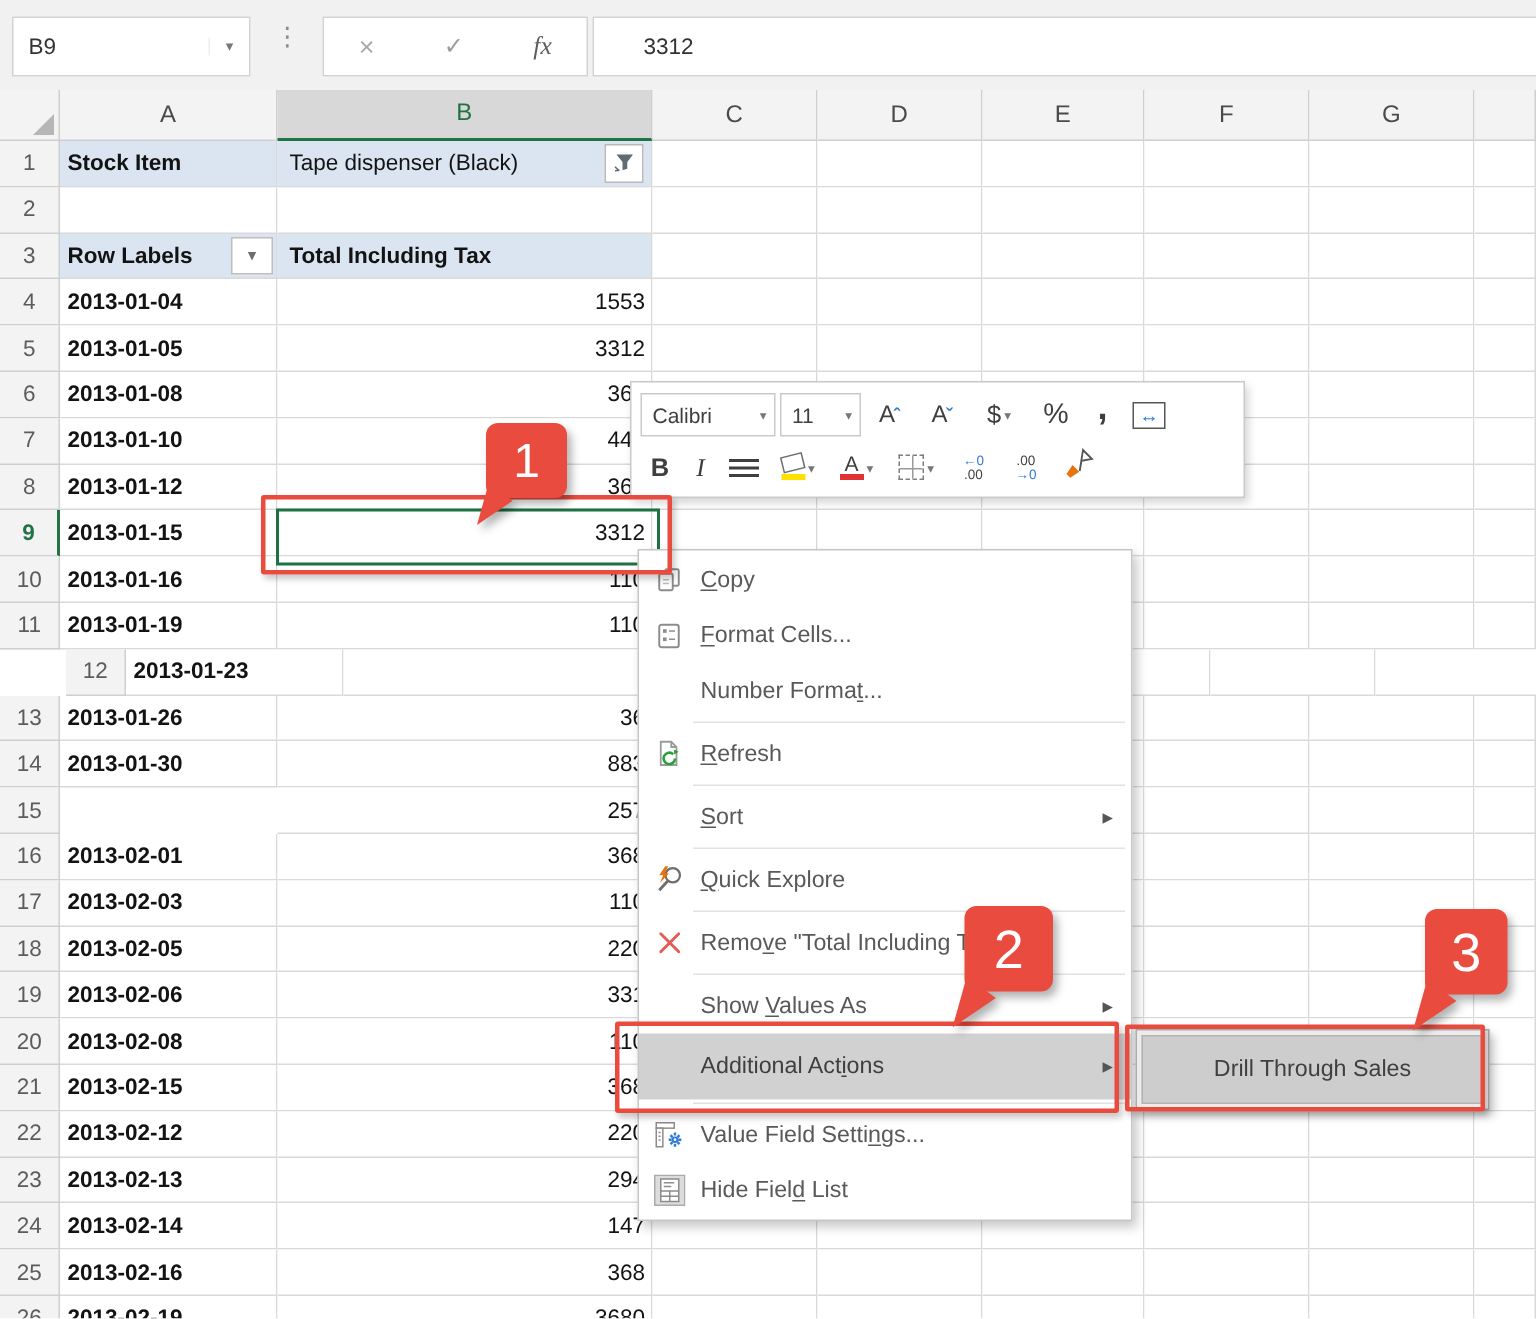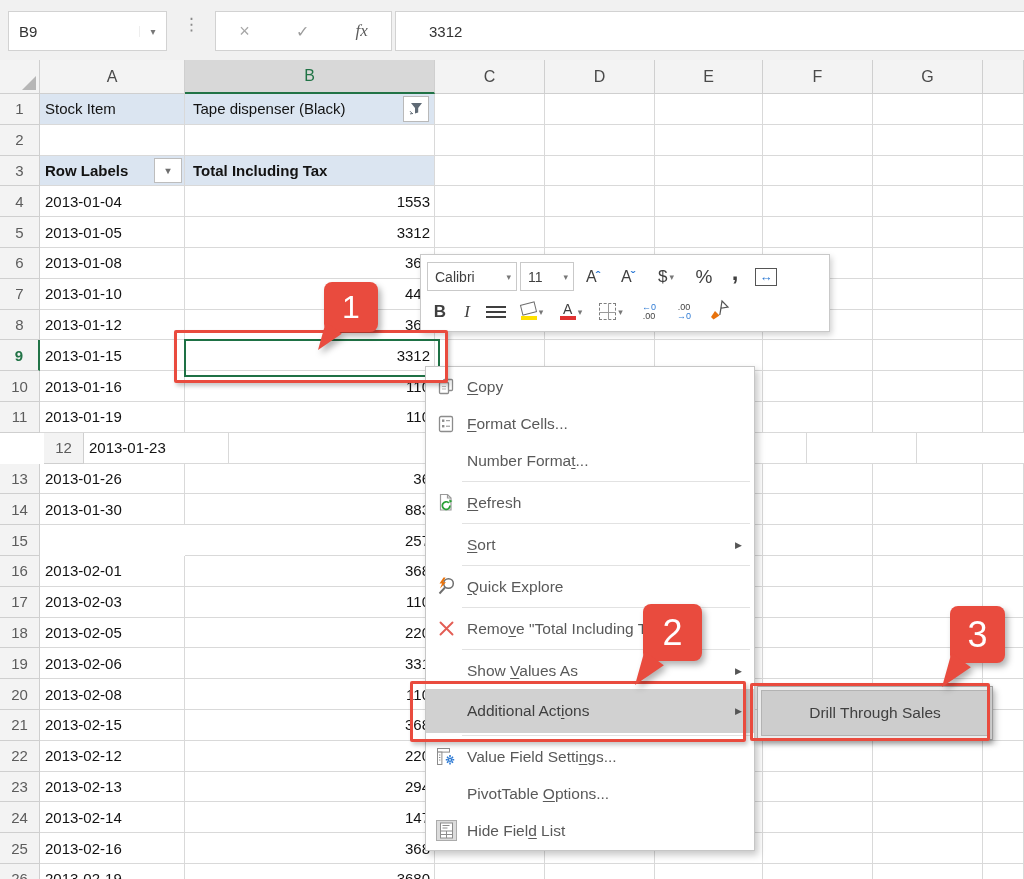--- a/index.html
+++ b/index.html
@@ -31,21 +31,21 @@
   .corner .tri{position:absolute;right:3px;bottom:3px;width:0;height:0;border-left:14px solid transparent;border-bottom:14px solid #b6b6b6;}
 
   
   .rows{position:absolute;left:0;top:0;z-index:0;}
   .row{position:absolute;left:0;display:flex;}
   .rh{box-sizing:border-box;width:40px;background:#f3f3f3;border-right:1px solid #cfcfcf;border-bottom:1px solid #cfcfcf;
       display:flex;align-items:center;justify-content:center;font-size:15px;color:#5c5c5c;}
   .rh.sel{color:#217346;border-right:2px solid #217346;font-weight:bold;}
   .cell{box-sizing:border-box;border-right:1px solid #d9d9d9;border-bottom:1px solid #d9d9d9;background:#fff;
         display:flex;align-items:center;font-size:15px;color:#131313;overflow:hidden;white-space:nowrap;}
-  .cell.a{padding-left:5px;}
+  .cell.a{padding-left:5px;font-weight:bold;}
   .cell.b{justify-content:flex-end;padding-right:4px;}
   .cell.blue{background:#dbe5f1;}
   .cell.bold{font-weight:bold;}
   .cell.b.left{justify-content:flex-start;padding-left:8px;}
   .filter-btn{width:24px;height:24px;background:#fff;border:1px solid #b9b9b9;margin-left:4px;margin-right:1px;
               display:flex;align-items:center;justify-content:center;flex:none;}
   .dd-btn{width:26px;height:23px;background:#fff;border:1px solid #bdbdbd;margin-left:auto;margin-right:2px;
           display:flex;align-items:center;justify-content:center;color:#6e6e6e;font-size:10px;flex:none;}
 
   
@@ -720,24 +720,20 @@
             <g stroke="#2f7bd4" stroke-width="1.6">
               <path d="M14 8v2M14 15.5v2M9.8 12.8h2M16.2 12.8h2M11 9.8l1.4 1.4M15.6 14.4l1.4 1.4M17 9.8l-1.4 1.4M12.4 14.4L11 15.8"></path>
             </g>
             <circle cx="14" cy="12.8" r="2.2" fill="#2f7bd4"></circle>
             <circle cx="14" cy="12.8" r=".9" fill="#fff"></circle>
           </svg>
         </span>
         <span class="lbl">Value Field Setti<u>n</u>gs...</span>
       </div>
       <div class="mitem">
-        <span class="mi"></span>
-        <span class="lbl">PivotTable <u>O</u>ptions...</span>
-      </div>
-      <div class="mitem">
         <span class="mi">
           <svg width="21" height="21" viewBox="0 0 21 21">
             <rect x="0.5" y="0.5" width="20" height="20" fill="#dcdcdc" stroke="#ababab"></rect>
             <rect x="4.5" y="3" width="12" height="15" fill="#fff" stroke="#8c8c8c"></rect>
             <path d="M6.5 5.5h7M6.5 8h5" stroke="#8c8c8c"></path>
             <path d="M4.5 11h12M10.5 11v7M4.5 14.5h12" stroke="#8c8c8c"></path>
           </svg>
         </span>
         <span class="lbl">Hide Fiel<u>d</u> List</span>
       </div>

